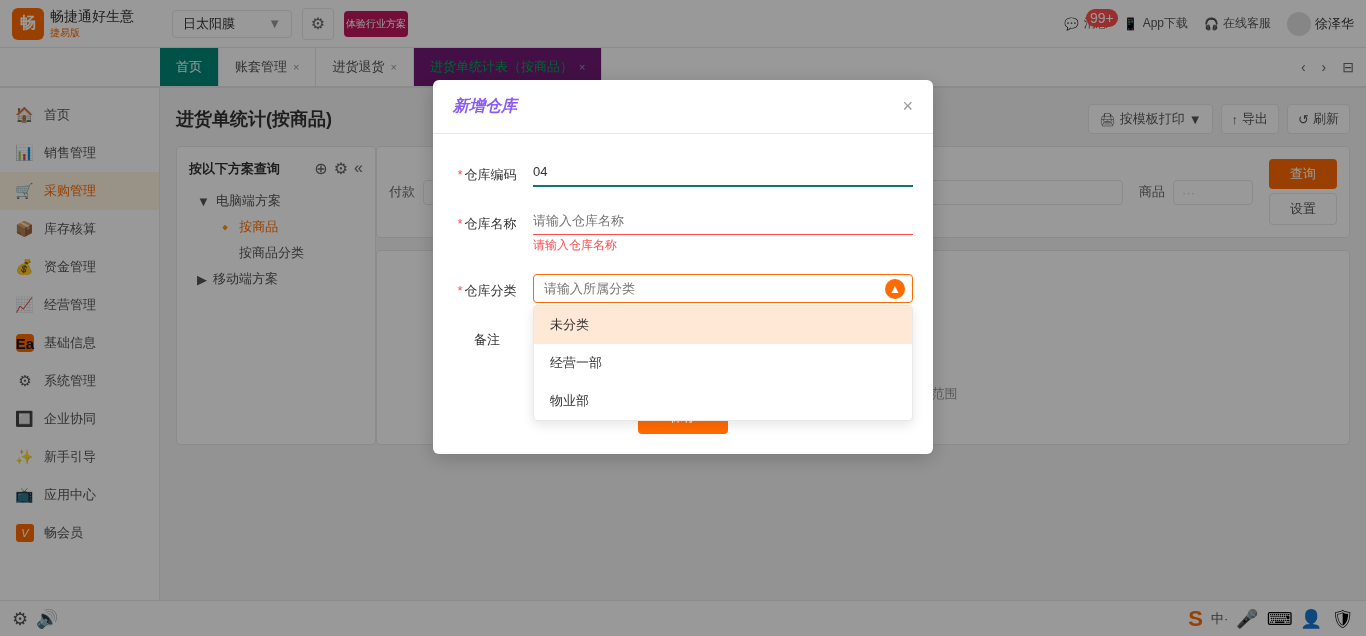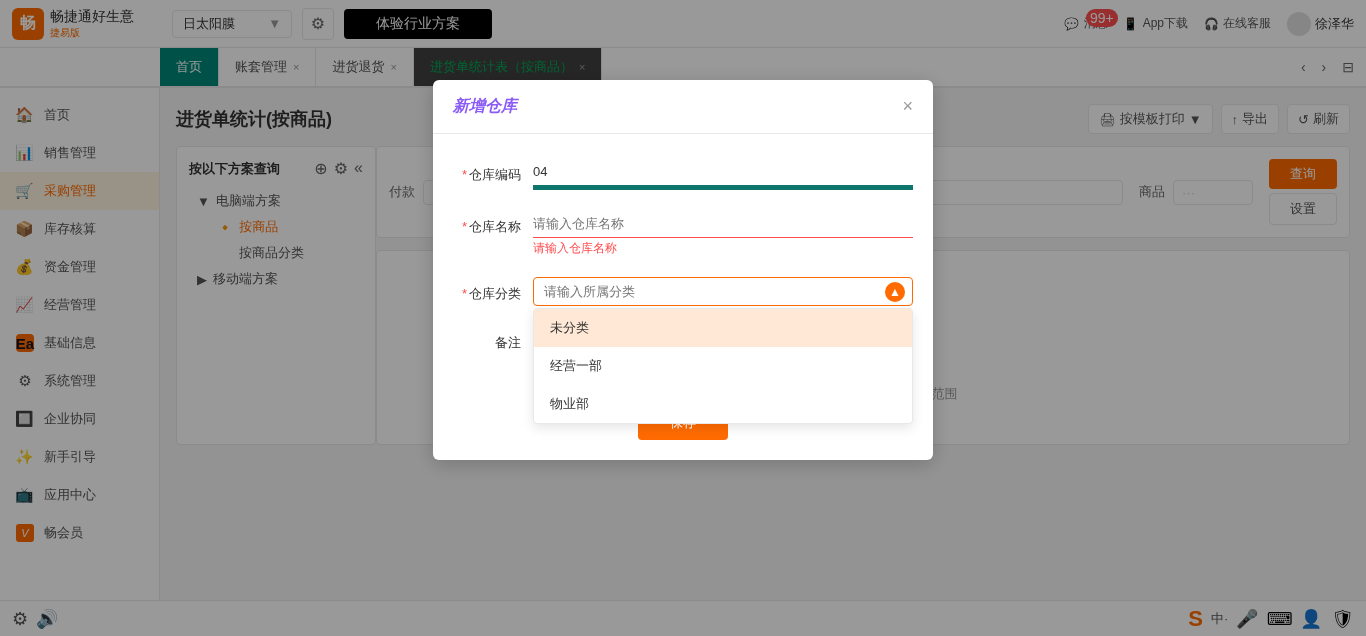--- a/index.html
+++ b/index.html
@@ -28,22 +28,22 @@
       font-size: 13px; color: #333; min-width: 120px;
     }
 
     .gear-btn {
       width: 32px; height: 32px; display: flex; align-items: center; justify-content: center;
       border: 1px solid #e8e8e8; border-radius: 4px; cursor: pointer; background: #fff;
       color: #666; font-size: 16px;
     }
 
     .trial-btn {
-      background: #000000; color: white; border: none; border-radius: 4px;
-      padding: 6px 32px; cursor: pointer; font-size: 14px;
+      background: #be185d; color: white; border: none; border-radius: 4px;
+      padding: 6px 2px; cursor: pointer; font-size: 10px;
     }
 
     .header-right {
       margin-left: auto; display: flex; align-items: center; gap: 16px;
     }
     .header-icon-item {
       display: flex; align-items: center; gap: 4px; cursor: pointer; color: #555; font-size: 12px;
       position: relative;
     }
     .badge {
@@ -58,21 +58,21 @@
       display: flex; align-items: center; height: 40px;
       background: #fff; border-bottom: 2px solid #e8e8e8;
       padding: 0 0 0 160px; overflow: hidden;
     }
     .tab-item {
       display: flex; align-items: center; gap: 6px;
       padding: 0 16px; height: 40px; border-right: 1px solid #e8e8e8;
       cursor: pointer; font-size: 13px; color: #555; white-space: nowrap;
     }
     .tab-item.active {
-      background: #404040; color: #00a854; border-bottom: 2px solid #7f1d1d; margin-bottom: -2px;
+      background: #701a75; color: #00a854; border-bottom: 2px solid #7f1d1d; margin-bottom: -2px;
     }
     .tab-item.teal { background: #00897b; color: white; }
     .tab-close { color: #999; font-size: 11px; cursor: pointer; }
     .tab-bar-actions { margin-left: auto; display: flex; align-items: center; padding-right: 8px; gap: 8px; }
     .tab-action-btn { cursor: pointer; color: #666; font-size: 14px; padding: 4px; }
 
     
     .main-layout { display: flex; height: calc(636px - 48px - 40px); }
 
     
@@ -134,30 +134,30 @@
     .modal-title { font-size: 16px; font-weight: bold; color: #8b5cf6; font-style: italic; }
     .modal-close { cursor: pointer; color: #999; font-size: 18px; }
 
     .modal-body { padding: 24px 20px 16px; }
 
     .form-row {
       display: flex; align-items: flex-start; margin-bottom: 20px;
     }
     .form-label {
       width: 80px; font-size: 13px; color: #333; padding-top: 8px;
-      flex-shrink: 0; text-align: right; padding-right: 12px;
+      flex-shrink: 0; text-align: center; padding-right: 12px;
     }
     .form-label.required::before {
       content: '*'; color: #ff4d4f; margin-right: 2px;
     }
     .form-control {
       flex: 1; position: relative;
     }
     .form-input {
-      width: 100%; border: none; border-bottom: 5px solid #0f766e;
+      width: 100%; border: none; border-bottom: 2px solid #0f766e;
       padding: 6px 0; font-size: 13px; outline: none; color: #333;
     }
     .form-input.error-border { border-bottom: 1px solid #ff4d4f; }
     .error-msg { color: #ff4d4f; font-size: 12px; margin-top: 2px; }
 
     .select-wrapper {
       position: relative; width: 100%;
     }
     .select-input {
       width: 100%; border: 1px solid #ff6b00; border-radius: 4px;

